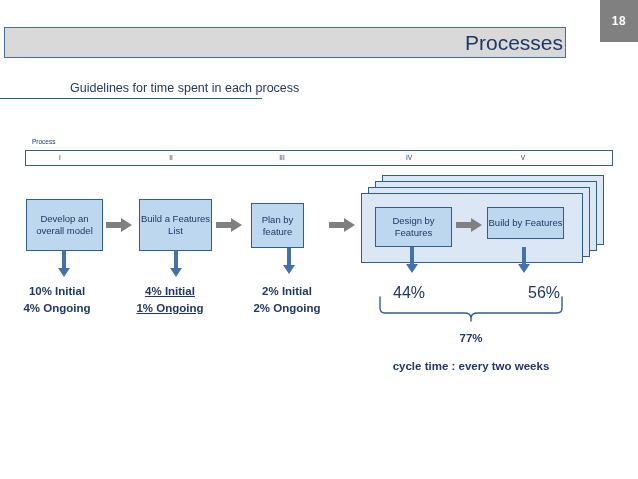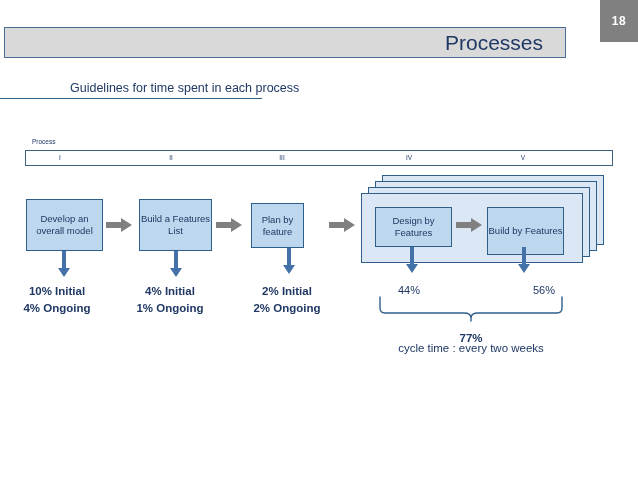--- a/index.html
+++ b/index.html
@@ -43,21 +43,21 @@
     background: #d9d9d9;
     border: 1.5px solid #4a6d96;
     box-sizing: border-box;
     display: flex;
     align-items: center;
     justify-content: flex-end;
   }
   .title-text {
     font-size: 21px;
     color: #1f3864;
-    padding-right: 22px;
+    padding-right: 2px;
     line-height: 1;
     font-weight: 400;
   }
 
   
   .subtitle {
     position: absolute;
     left: 70px;
     top: 81px;
     font-size: 12.5px;
@@ -146,21 +146,21 @@
     font-size: 11.5px;
     font-weight: bold;
     color: #1f3864;
     text-align: center;
     line-height: 1.45;
     transform: translateX(-50%);
     white-space: nowrap;
   }
   .pct-plain {
     position: absolute;
-    font-size: 11px;
+    font-size: 16px;
     color: #1f3864;
     transform: translateX(-50%);
     white-space: nowrap;
   }
 
   
   .brace-wrap {
     position: absolute;
     left: 378px;
     top: 296px;
@@ -173,24 +173,24 @@
     left: 471px;
     font-size: 11.5px;
     font-weight: bold;
     color: #1f3864;
     transform: translateX(-50%);
     white-space: nowrap;
     margin-top: 12px;
   }
   .cycle-time {
     position: absolute;
-    top: 342px;
+    top: 360px;
     left: 471px;
     font-size: 11.5px;
-    font-weight: normal;
+    font-weight: bold;
     color: #1f3864;
     transform: translateX(-50%);
     white-space: nowrap;
   }
 </style>
 </head>
 <body>
 
 <div class="page-badge">
   <span>18</span>
@@ -225,21 +225,21 @@
 </div>
 
 <div class="pbox" style="left:251px; top:203px; width:53px; height:45px;">
   <span>Plan by feature</span>
 </div>
 
 <div class="pbox" style="left:375px; top:207px; width:77px; height:40px;justify-content:flex-end;">
   <span>Design by Features</span>
 </div>
 
-<div class="pbox" style="left:487px; top:207px; width:77px; height:48px;">
+<div class="pbox" style="left:487px; top:207px; width:77px; height:32px;">
   <span>Build by Features</span>
 </div>
 
 <div class="harrow" style="left:106px; top:218px;">
   <svg viewBox="0 0 26 14" width="26" height="14">
     <polygon points="0,4 15,4 15,0 26,7 15,14 15,10 0,10" fill="#808080"></polygon>
   </svg>
 </div>
 <div class="harrow" style="left:216px; top:218px;">
   <svg viewBox="0 0 26 14" width="26" height="14">
@@ -281,21 +281,21 @@
   <svg viewBox="0 0 12 26" width="12" height="26">
     <polygon points="4,0 8,0 8,17 12,17 6,26 0,17 4,17" fill="#4472a8"></polygon>
   </svg>
 </div>
 
 <div class="pct-block" style="left:57px; top:283px;">
   <div>10% Initial</div>
   <div>4% Ongoing</div>
 </div>
 
-<div class="pct-block" style="left:170px; top:283px;">
+<div class="pct-block" style="left:170px; top:283px;text-decoration:underline;">
   <div>4% Initial</div>
   <div>1% Ongoing</div>
 </div>
 
 <div class="pct-block" style="left:287px; top:283px;">
   <div>2% Initial</div>
   <div>2% Ongoing</div>
 </div>
 
 <div class="pct-plain" style="left:409px; top:284px;">44%</div>

